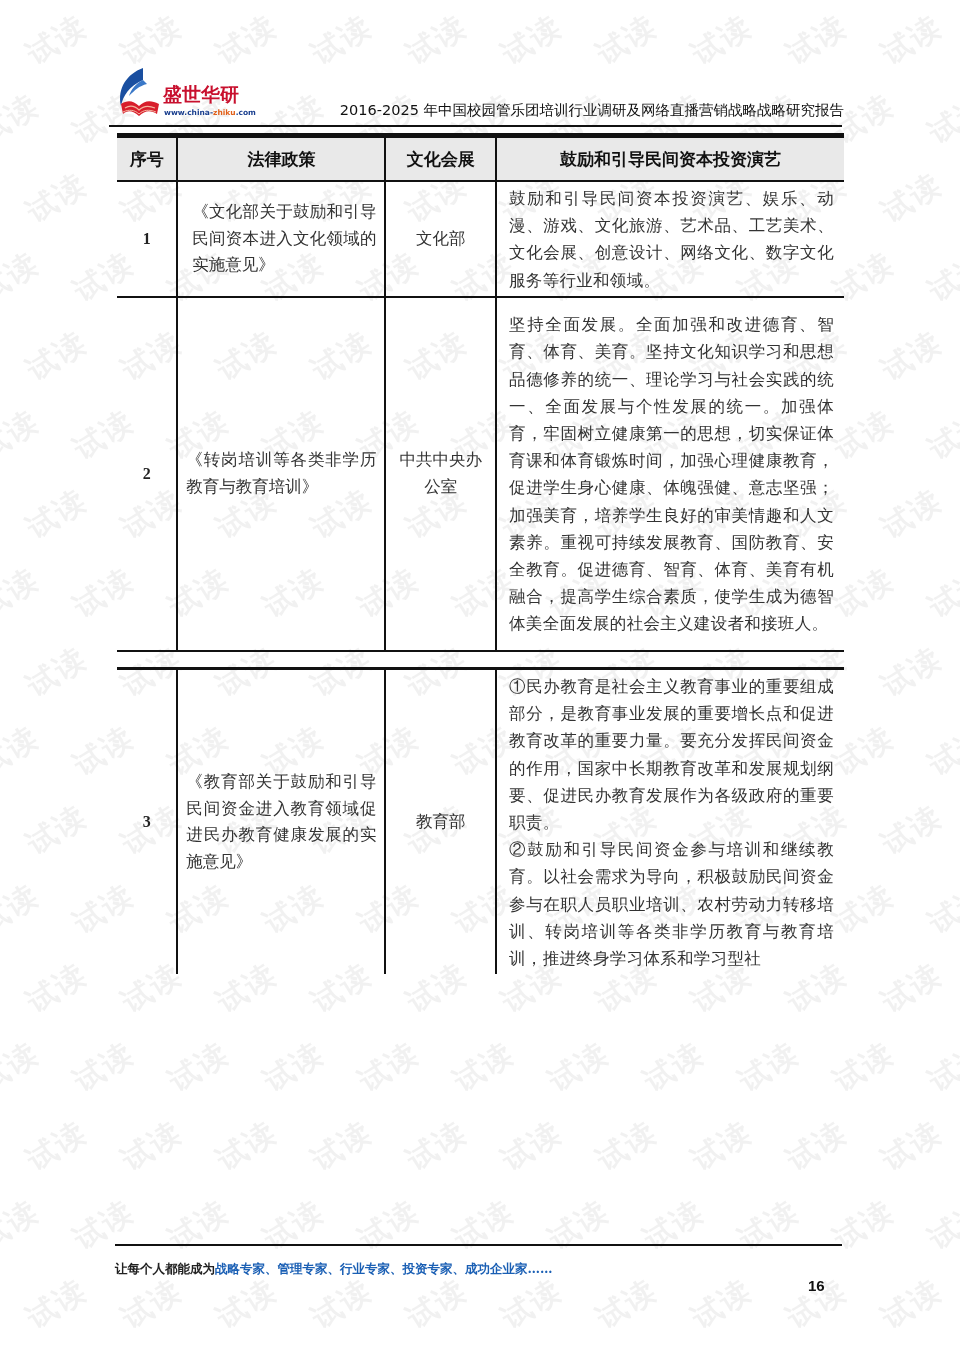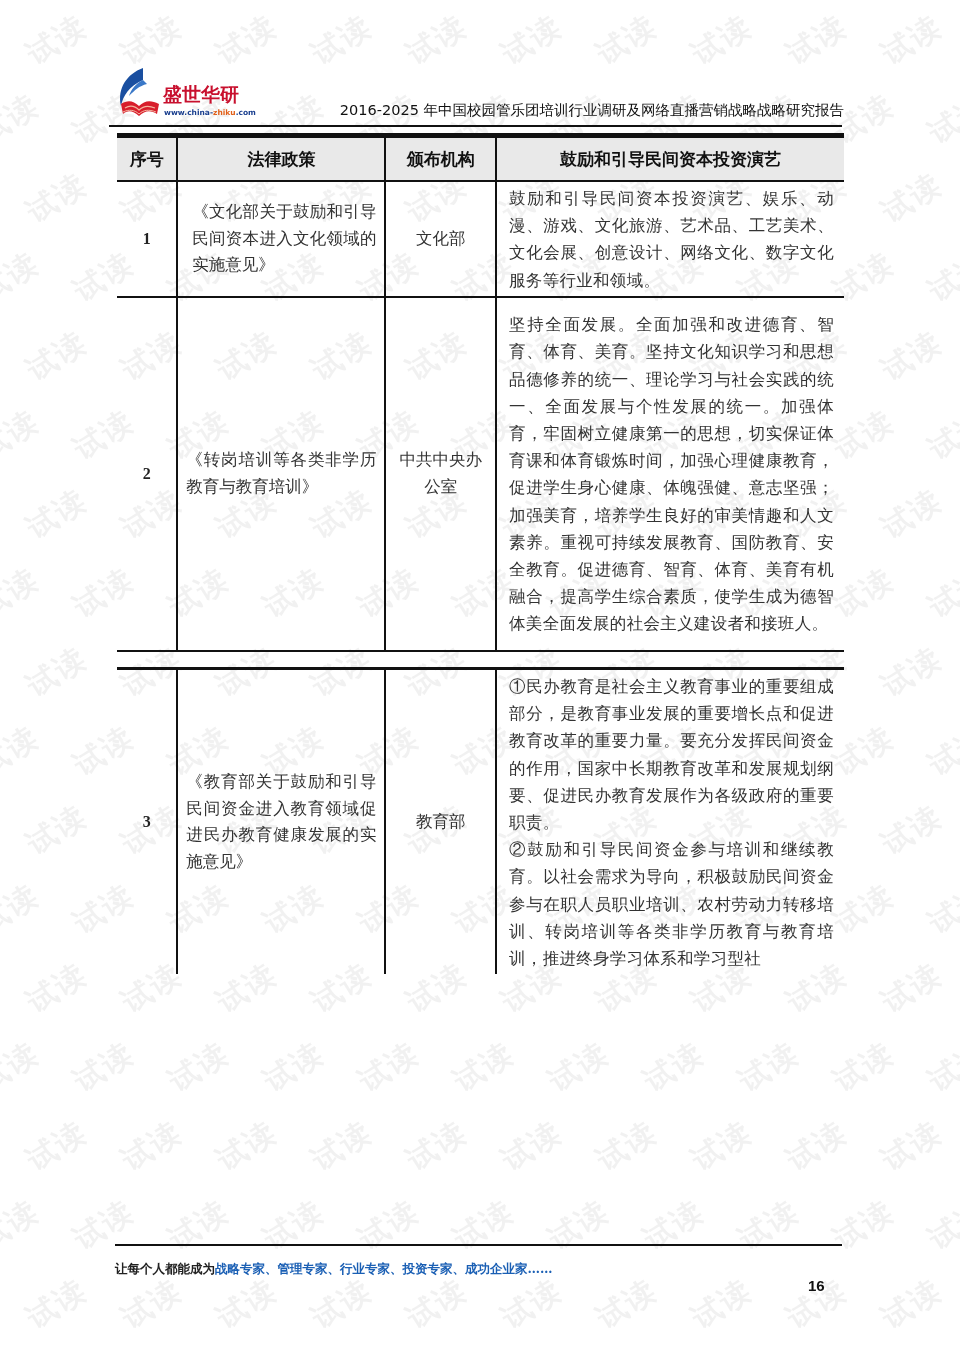--- a/index.html
+++ b/index.html
@@ -286,21 +286,21 @@
     <colgroup>
         <col class="col-no">
         <col class="col-law">
         <col class="col-org">
         <col class="col-sum">
       </colgroup>
     <thead>
       <tr>
         <th>序号</th>
         <th>法律政策</th>
-        <th>颁布机构</th>
+        <th>文化会展</th>
         <th>鼓励和引导民间资本投资演艺</th>
       </tr>
     </thead>
     <tbody>
       <tr style="height:110px;">
         <td class="no">1</td>
         <td class="law" style="padding-left:14px !important;">《文化部关于鼓励和引导民间资本进入文化领域的实施意见》</td>
         <td class="org">文化部</td>
         <td class="sum">鼓励和引导民间资本投资演艺、娱乐、动漫、游戏、文化旅游、艺术品、工艺美术、文化会展、创意设计、网络文化、数字文化服务等行业和领域。</td>
       </tr>

